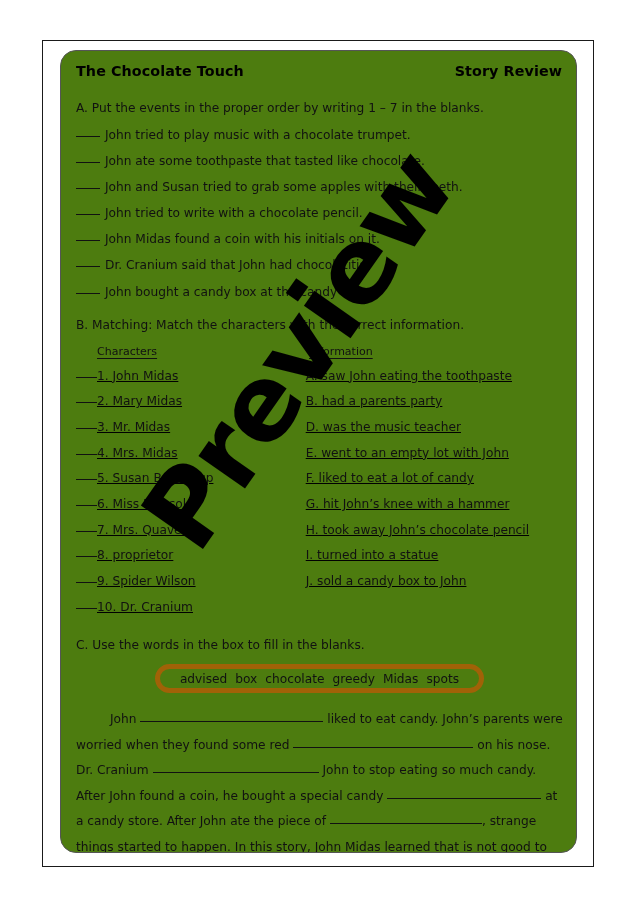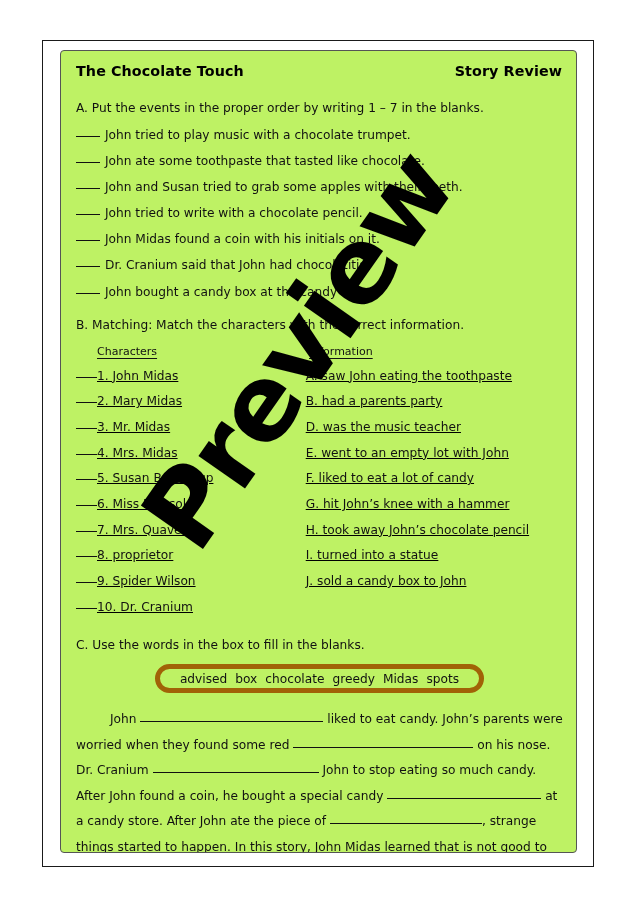--- a/index.html
+++ b/index.html
@@ -31,22 +31,22 @@
   }
 
   
   #sheet {
     position: absolute;
     left: 60px;
     top: 50px;
     width: 517px;
     height: 803px;
     border: 1px solid #555555;
-    border-radius: 4px;
-    background: #bef264;
+    border-radius: 16px;
+    background: #4d7c0f;
     overflow: hidden;
   }
 
   #sheet-inner {
     position: absolute;
     left: 0; top: 0;
     width: 517px;
     height: 803px;
     padding: 8px 14px 0 14px;
   }

